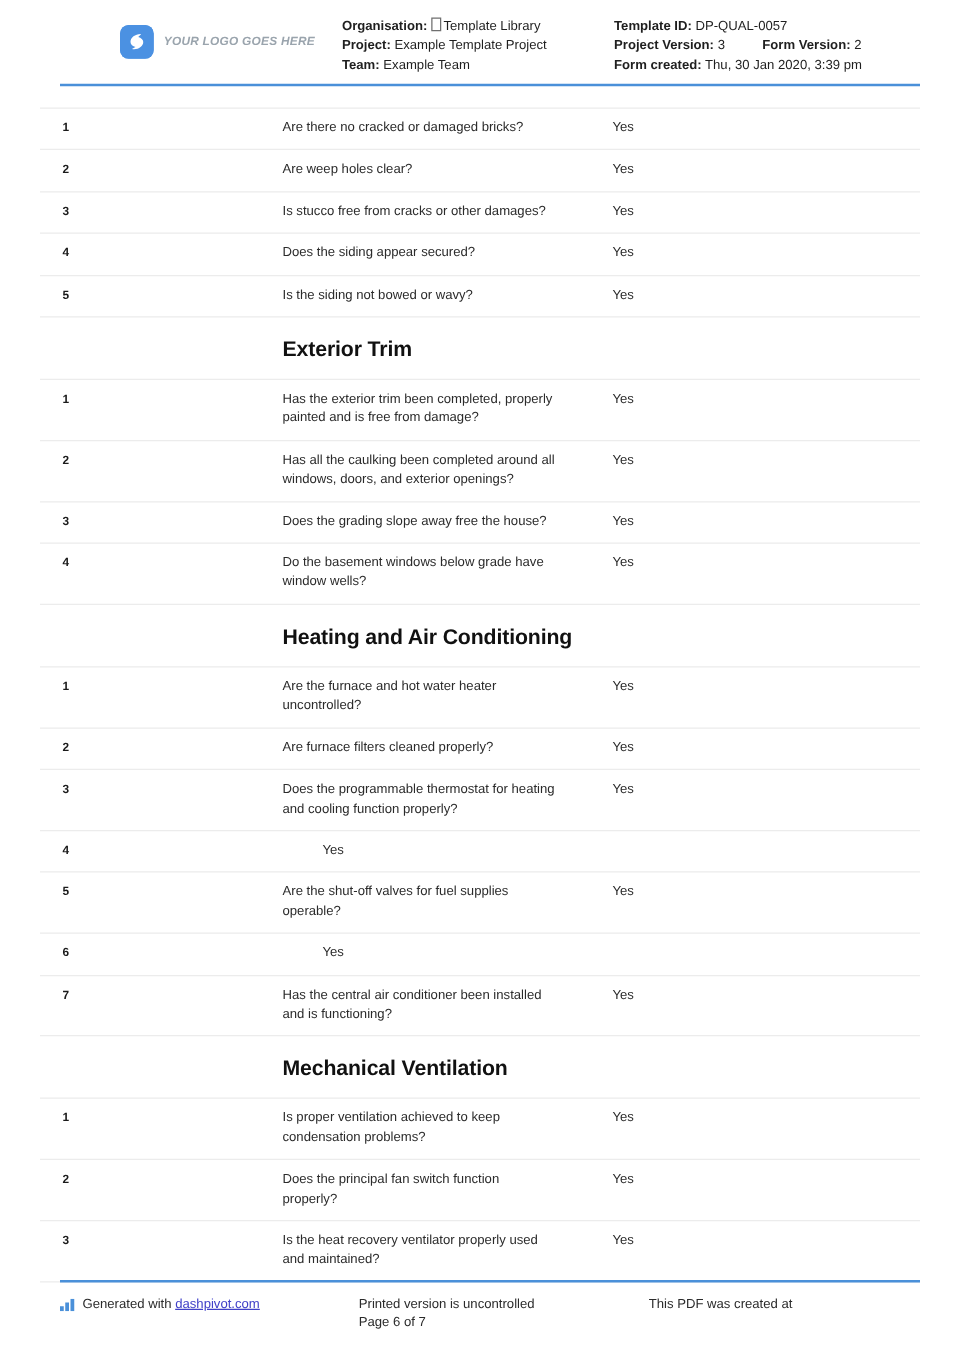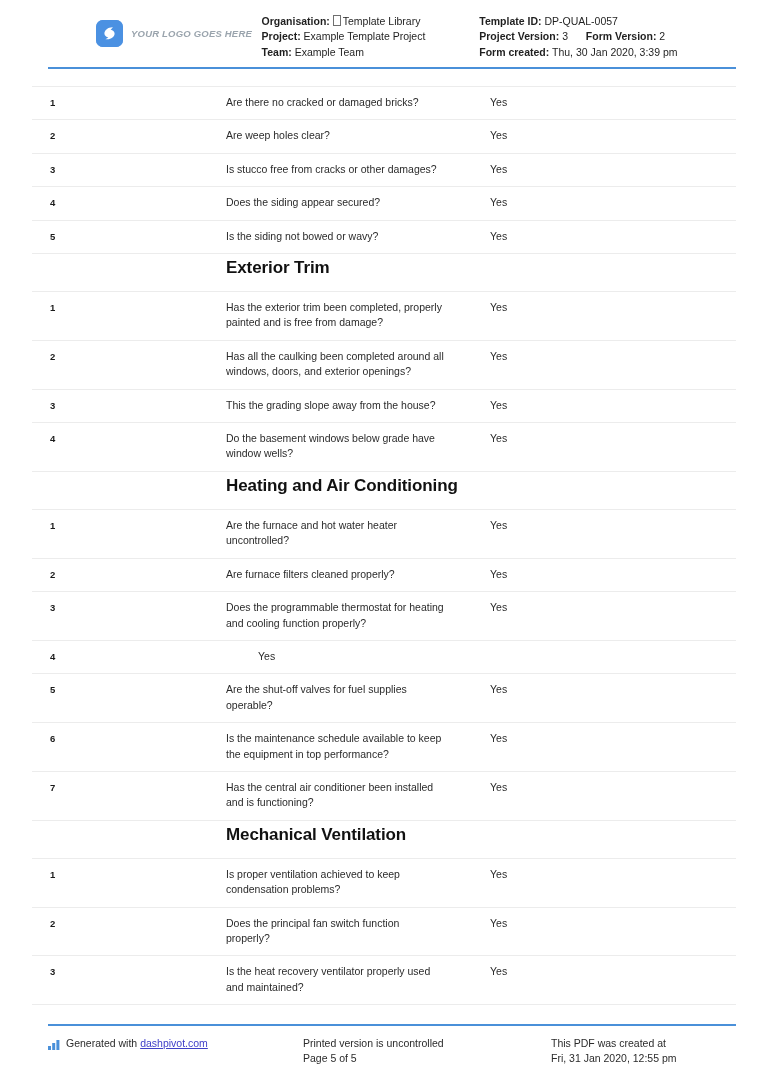--- a/index.html
+++ b/index.html
@@ -62,21 +62,21 @@
   }
 
   .meta-col {
     font-size: 10.5px;
     line-height: 15.4px;
     color: #1f1f1f;
   }
   .meta-col.left { width: 234px; }
   .meta-col.right { width: 276px; }
   .meta-line { white-space: nowrap; }
-  .meta-line b { font-weight: bold; }
+  .meta-line b { font-weight: bold; margin-left: 12px; }
   .meta-sep { display: inline-block; width: 12px; }
   .tofu {
     display: inline-block;
     width: 6px;
     height: 9px;
     border: 1px solid #6f6f6f;
     vertical-align: -1px;
     margin-right: 2px;
   }
 
@@ -132,21 +132,21 @@
     flex: 1 1 auto;
     font-size: 10.5px;
     line-height: 15.4px;
     color: #2b2b2b;
     padding-left: 32px;
     box-sizing: border-box;
   }
 
   .section-head {
     border-top: 1px solid #ececec;
-    padding: 4px 0 13px 0;
+    padding: 16px 0 13px 0;
     padding-left: 194px;
     box-sizing: border-box;
   }
   .section-head .title {
     font-size: 17px;
     font-weight: bold;
     color: #111111;
     letter-spacing: -0.1px;
     line-height: 20px;
   }
@@ -166,21 +166,20 @@
   }
   .footer {
     position: absolute;
     left: 48px;
     top: 1036px;
     width: 688px;
     display: flex;
     font-size: 10.5px;
     line-height: 15.4px;
     color: #2b2b2b;
-    gap: 16px;
   }
   .f-col-1 {
     width: 239px;
     flex: 0 0 239px;
     display: flex;
     align-items: flex-start;
     gap: 6px;
   }
   .bars-icon {
     display: inline-block;
@@ -285,21 +284,21 @@
         <div class="cell-q">Has the exterior trim been completed, properly painted and is free from damage?</div>
         <div class="cell-a">Yes</div>
       </div>
       <div class="row">
         <div class="cell-num">2</div>
         <div class="cell-q">Has all the caulking been completed around all windows, doors, and exterior openings?</div>
         <div class="cell-a">Yes</div>
       </div>
       <div class="row">
         <div class="cell-num">3</div>
-        <div class="cell-q">This the grading slope away from the house?</div>
+        <div class="cell-q">Does the grading slope away free the house?</div>
         <div class="cell-a">Yes</div>
       </div>
       <div class="row">
         <div class="cell-num">4</div>
         <div class="cell-q">Do the basement windows below grade have window wells?</div>
         <div class="cell-a">Yes</div>
       </div>
       <div class="section-head">
         <div class="title">Heating and Air Conditioning</div>
       </div>
@@ -322,21 +321,20 @@
         <div class="cell-num">4</div>
         <div class="cell-a">Yes</div>
       </div>
       <div class="row">
         <div class="cell-num">5</div>
         <div class="cell-q">Are the shut-off valves for fuel supplies operable?</div>
         <div class="cell-a">Yes</div>
       </div>
       <div class="row">
         <div class="cell-num">6</div>
-        <div class="cell-q">Is the maintenance schedule available to keep the equipment in top performance?</div>
         <div class="cell-a">Yes</div>
       </div>
       <div class="row">
         <div class="cell-num">7</div>
         <div class="cell-q">Has the central air conditioner been installed and is functioning?</div>
         <div class="cell-a">Yes</div>
       </div>
       <div class="section-head">
         <div class="title">Mechanical Ventilation</div>
       </div>
@@ -366,21 +364,20 @@
         <svg width="12" height="10" viewBox="0 0 12 10" aria-hidden="true">
           <rect x="0" y="6" width="3" height="4" fill="#4a90d9"></rect>
           <rect x="4.2" y="3" width="3" height="7" fill="#4a90d9"></rect>
           <rect x="8.4" y="0" width="3" height="10" fill="#4a90d9"></rect>
         </svg>
       </span>
       <span><span>Generated with</span> <a class="link" href="#">dashpivot.com</a></span>
     </div>
     <div class="f-col-2">
       <div class="f-line">Printed version is uncontrolled</div>
-      <div class="f-line">Page 5 of 5</div>
+      <div class="f-line">Page 6 of 7</div>
     </div>
     <div class="f-col-3">
       <div class="f-line">This PDF was created at</div>
-      <div class="f-line">Fri, 31 Jan 2020, 12:55 pm</div>
     </div>
   </div>
 
 </div>
 
 </body></html>

